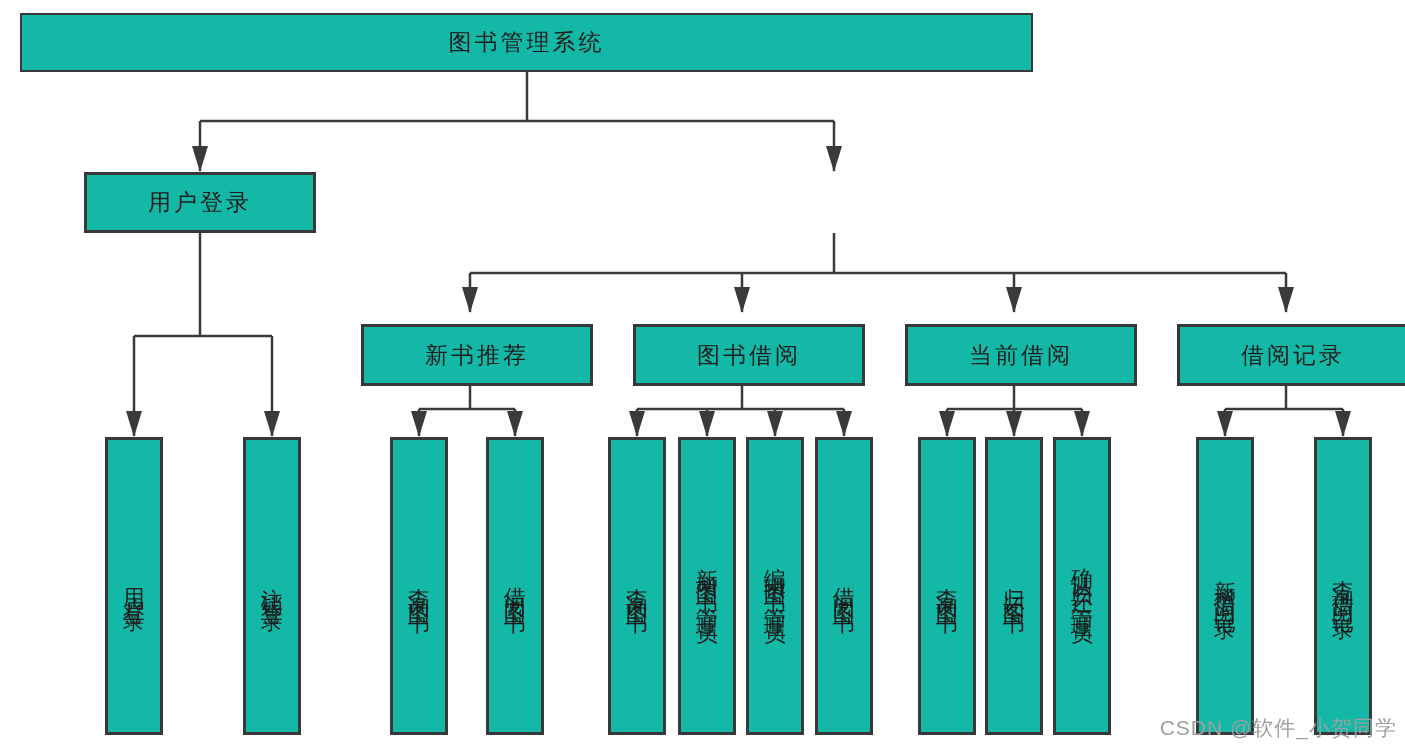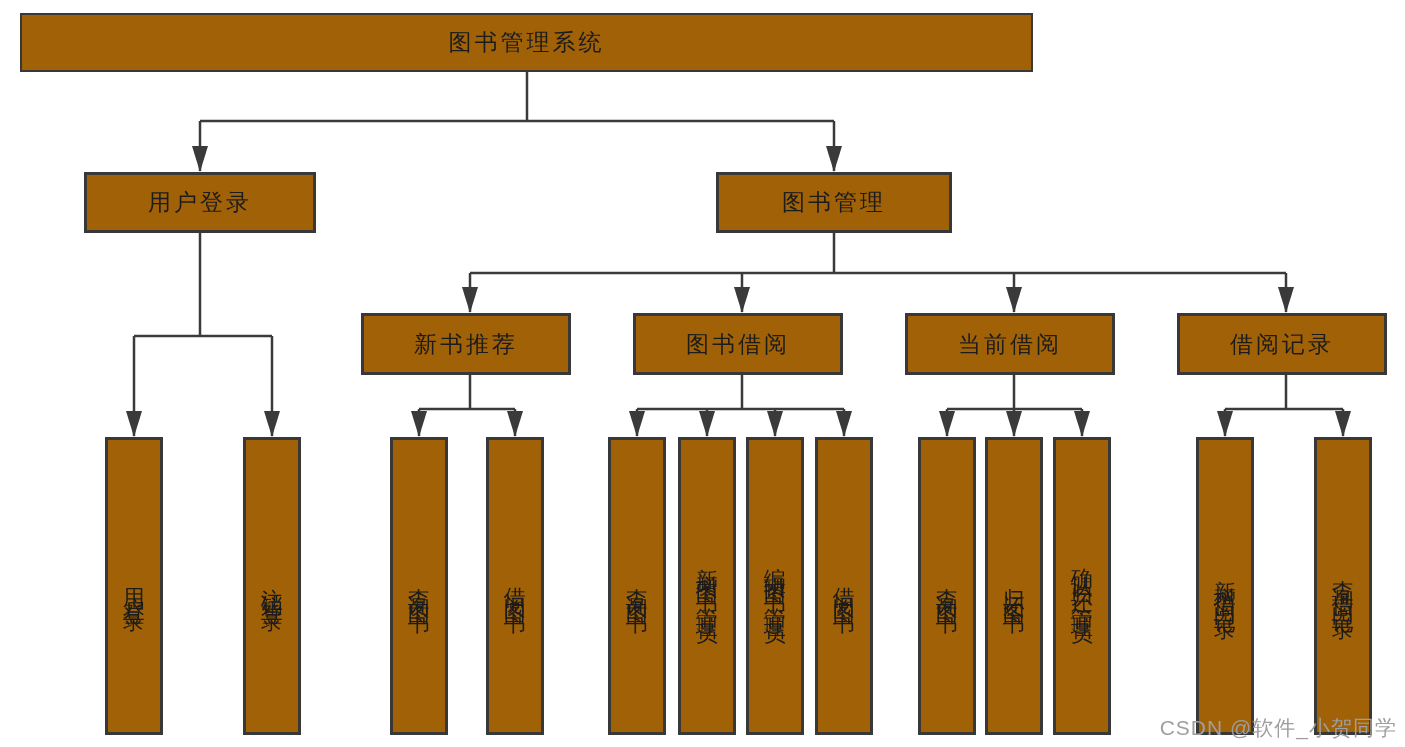--- a/index.html
+++ b/index.html
@@ -2,28 +2,28 @@
 <html><head>
 <meta charset="utf-8">
 <style>
   html,body{margin:0;padding:0;background:#ffffff;}
   .stage{
     position:relative;width:1405px;height:747px;background:#ffffff;overflow:hidden;
     font-family:"Liberation Sans","DejaVu Sans",sans-serif;color:#1c1c1c;
   }
   .wires{position:absolute;left:0;top:0;width:1405px;height:747px;}
   .node{
-    position:absolute;box-sizing:border-box;background:#a16207;
+    position:absolute;box-sizing:border-box;background:#14b8a6;
     border:3px solid #383838;display:flex;align-items:center;justify-content:center;
     text-align:center;
   }
   .node.h{font-size:23px;letter-spacing:3px;white-space:nowrap;}
   .node.root{left:20px;top:13px;width:1013px;height:59px;border-width:2.5px;}
   .node.l2{top:172px;height:61px;}
-  .node.l3{top:313px;height:62px;width:210px;}
+  .node.l3{top:324px;height:62px;width:232px;}
   .node.v{top:437px;height:298px;width:58px;}
   .vtext{
     writing-mode:vertical-rl;text-orientation:mixed;
     font-size:22px;line-height:1.15;letter-spacing:8px;
   }
   .watermark{
     position:absolute;right:8px;bottom:5px;z-index:5;
     font-size:21px;letter-spacing:1px;color:#9f9f9f;white-space:nowrap;text-align:center;
   }
 </style>
@@ -75,23 +75,20 @@
     </g>
   </svg>
 
   <div class="node h root">
     <span>图书管理系统</span>
   </div>
 
   <div class="node h l2" style="left:84px;width:232px;">
     <span>用户登录</span>
   </div>
-  <div class="node h l2" style="left:716px;width:236px;">
-    <span>图书管理</span>
-  </div>
 
   <div class="node h l3" style="left:361px;">
     <span>新书推荐</span>
   </div>
   <div class="node h l3" style="left:633px;">
     <span>图书借阅</span>
   </div>
   <div class="node h l3" style="left:905px;">
     <span>当前借阅</span>
   </div>

